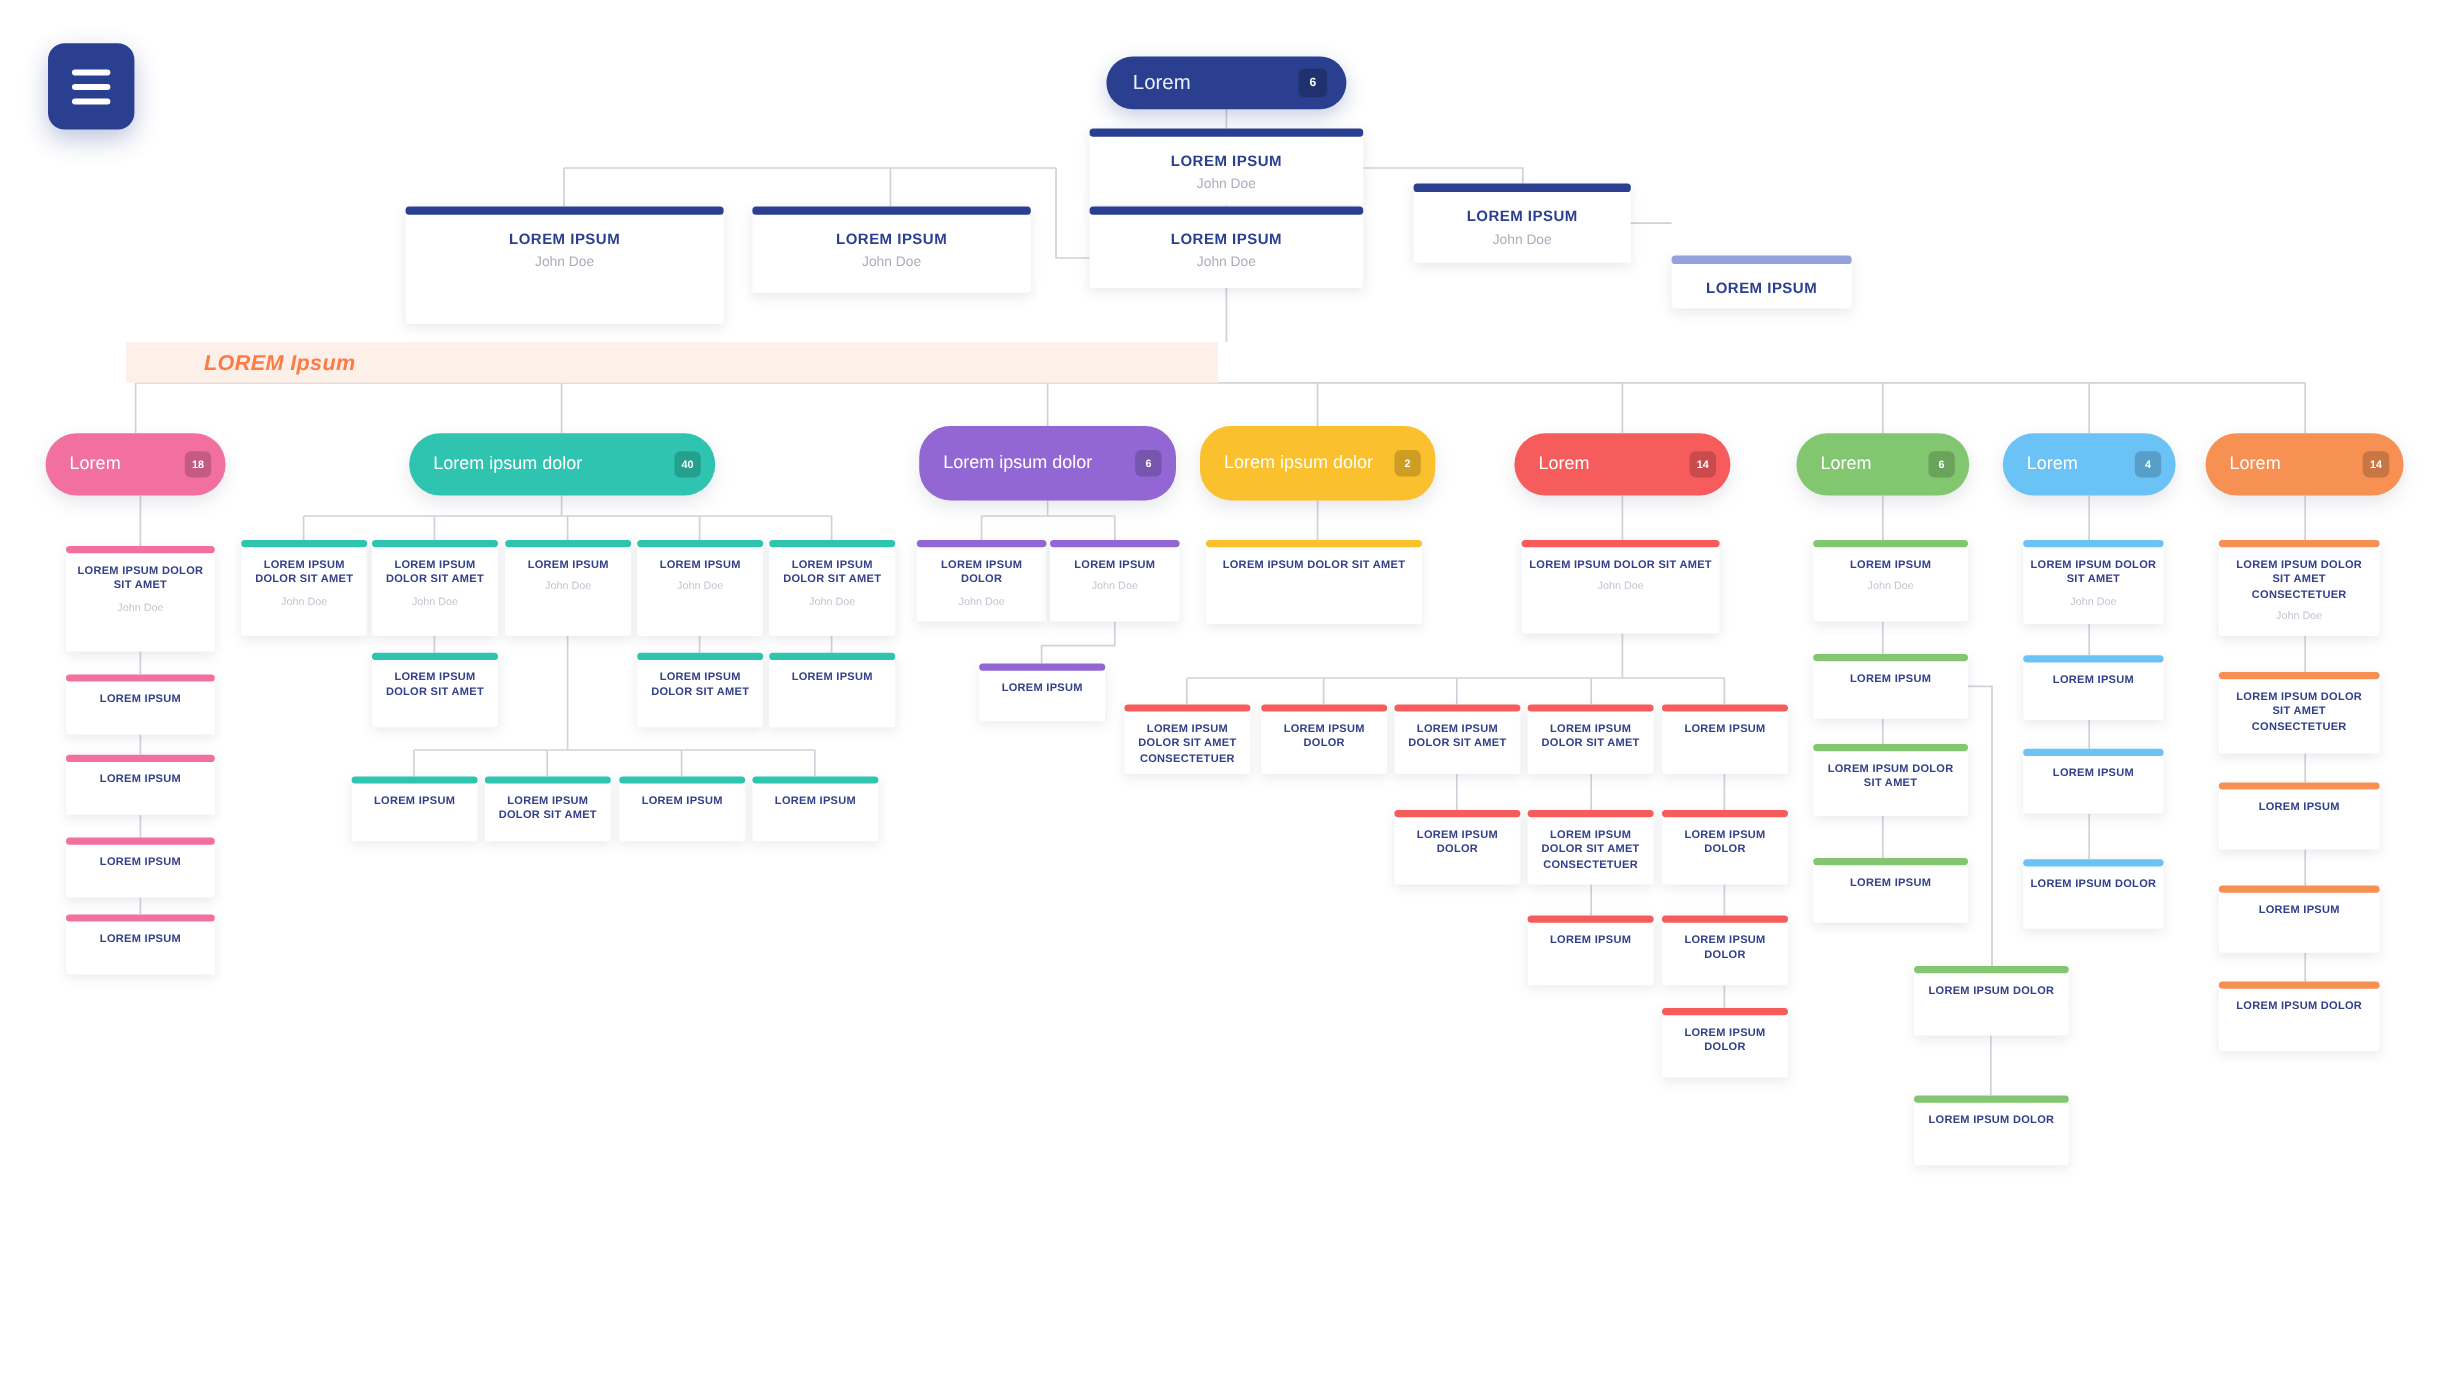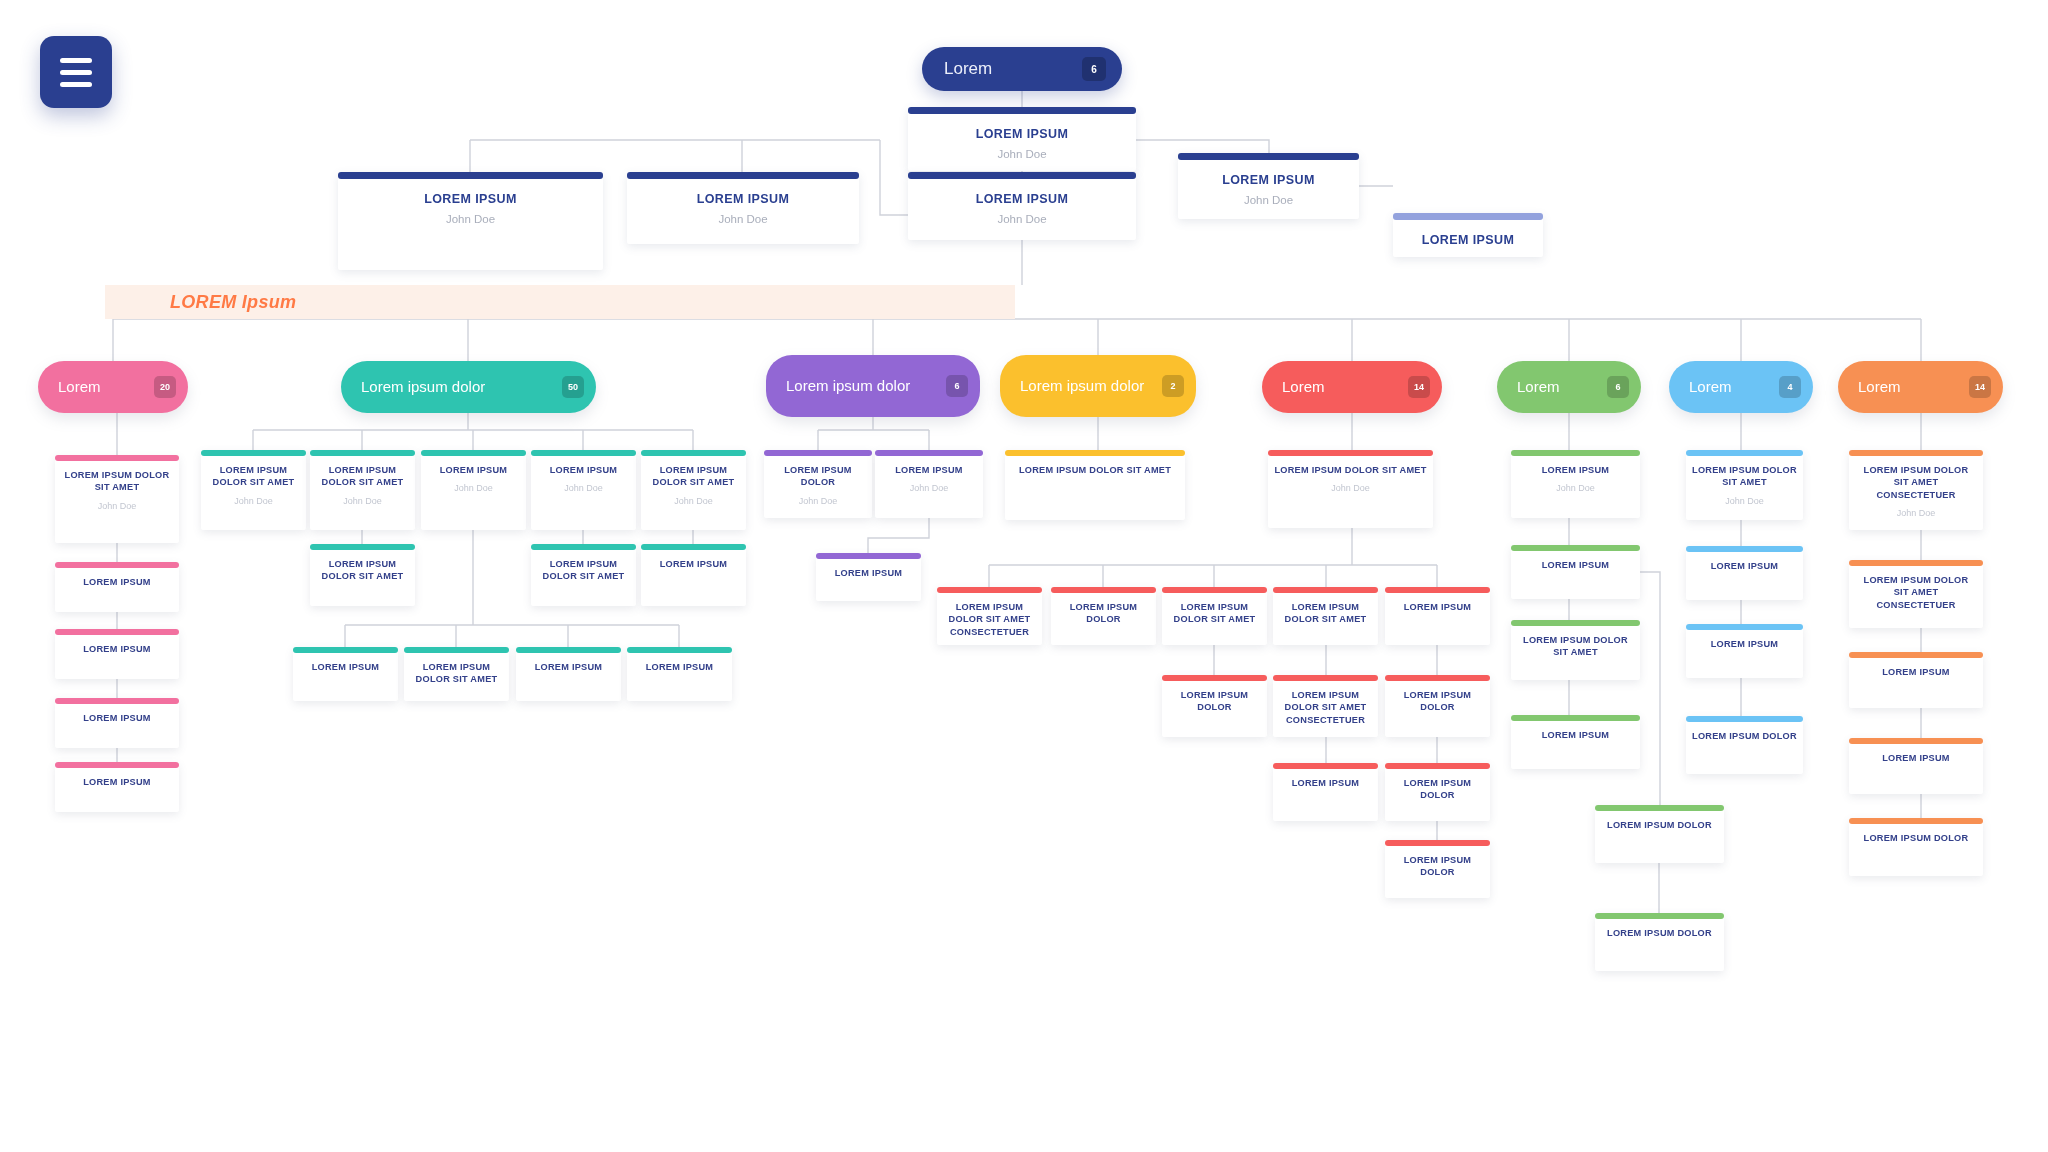--- a/index.html
+++ b/index.html
@@ -217,21 +217,21 @@
       </div>
     </div>
 
   <div class="band">
     <span>LOREM Ipsum</span>
   </div>
 
   <div id="dept-layer">
       <div class="dept" style="left: 38px; top: 361px; width: 150px; height: 52px; background: rgb(242, 112, 159);">
         <span class="lbl">Lorem</span>
-        <span class="cnt">20</span>
+        <span class="cnt">18</span>
       </div>
       <div class="node" style="left: 55px; top: 455px; width: 124px; height: 88px;">
         <div class="bar" style="background: rgb(242, 112, 159);"></div>
         <div class="t">LOREM IPSUM DOLOR SIT AMET</div>
         <div class="s">John Doe</div>
       </div>
       <div class="node" style="left: 55px; top: 562px; width: 124px; height: 50px;">
         <div class="bar" style="background: rgb(242, 112, 159);"></div>
         <div class="t">LOREM IPSUM</div>
       </div>
@@ -242,21 +242,21 @@
       <div class="node" style="left: 55px; top: 698px; width: 124px; height: 50px;">
         <div class="bar" style="background: rgb(242, 112, 159);"></div>
         <div class="t">LOREM IPSUM</div>
       </div>
       <div class="node" style="left: 55px; top: 762px; width: 124px; height: 50px;">
         <div class="bar" style="background: rgb(242, 112, 159);"></div>
         <div class="t">LOREM IPSUM</div>
       </div>
       <div class="dept" style="left: 341px; top: 361px; width: 255px; height: 52px; background: rgb(46, 196, 176);">
         <span class="lbl">Lorem ipsum dolor</span>
-        <span class="cnt">50</span>
+        <span class="cnt">40</span>
       </div>
       <div class="node" style="left: 201px; top: 450px; width: 105px; height: 80px;">
         <div class="bar" style="background: rgb(46, 196, 176);"></div>
         <div class="t">LOREM IPSUM DOLOR SIT AMET</div>
         <div class="s">John Doe</div>
       </div>
       <div class="node" style="left: 310px; top: 450px; width: 105px; height: 80px;">
         <div class="bar" style="background: rgb(46, 196, 176);"></div>
         <div class="t">LOREM IPSUM DOLOR SIT AMET</div>
         <div class="s">John Doe</div>

